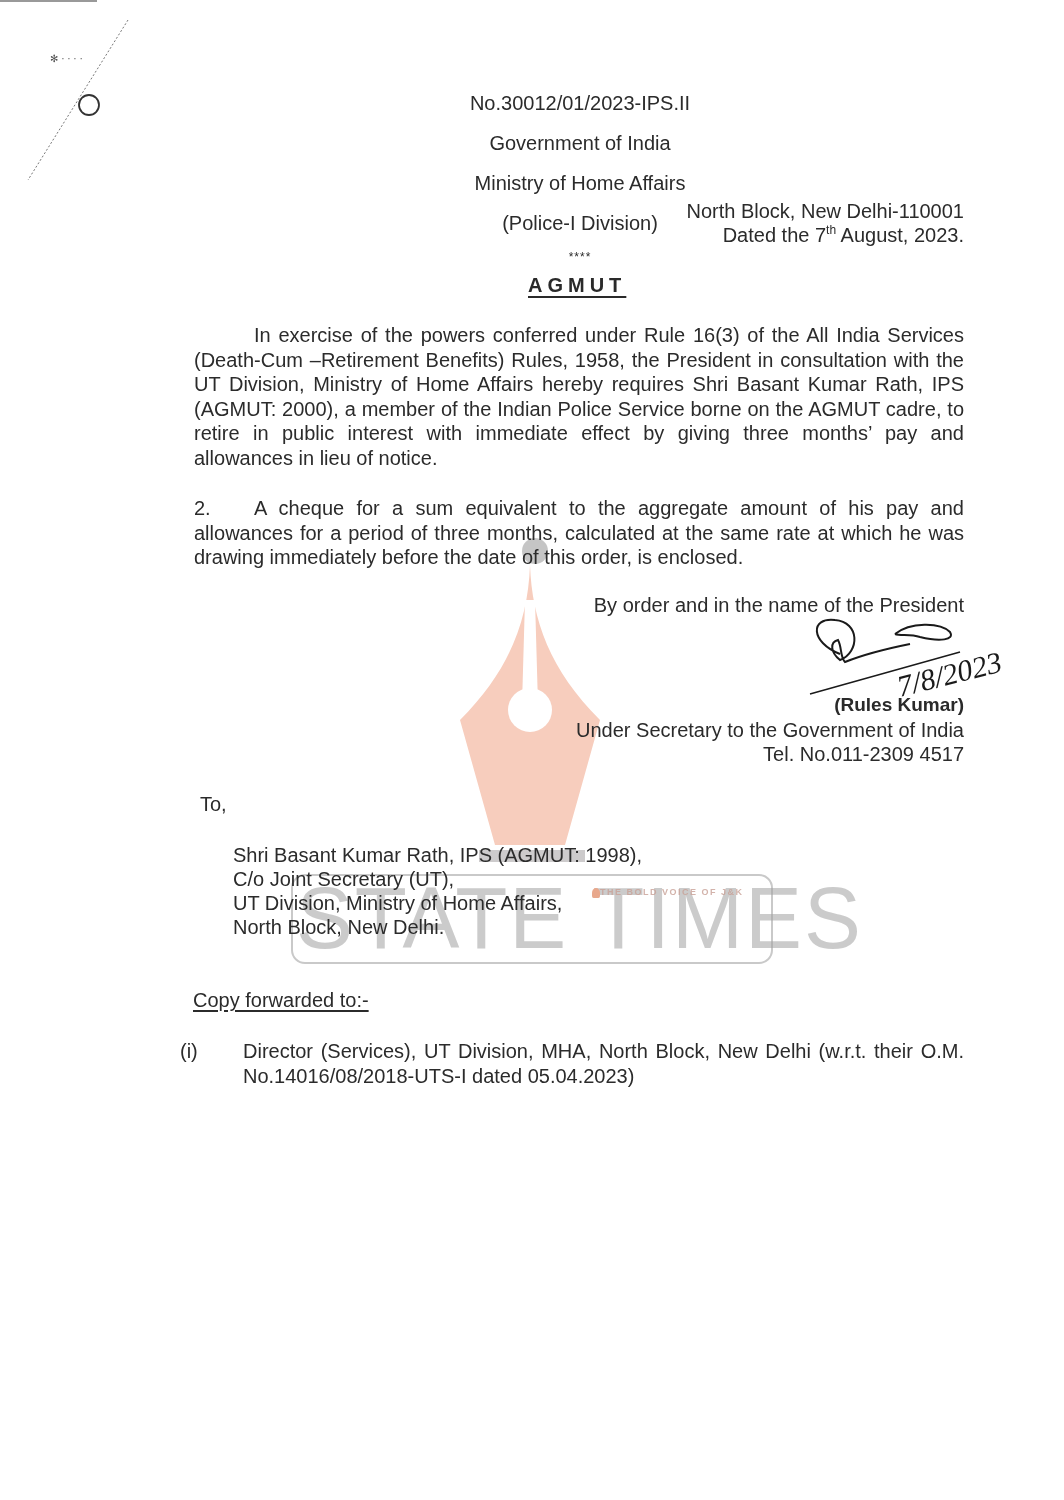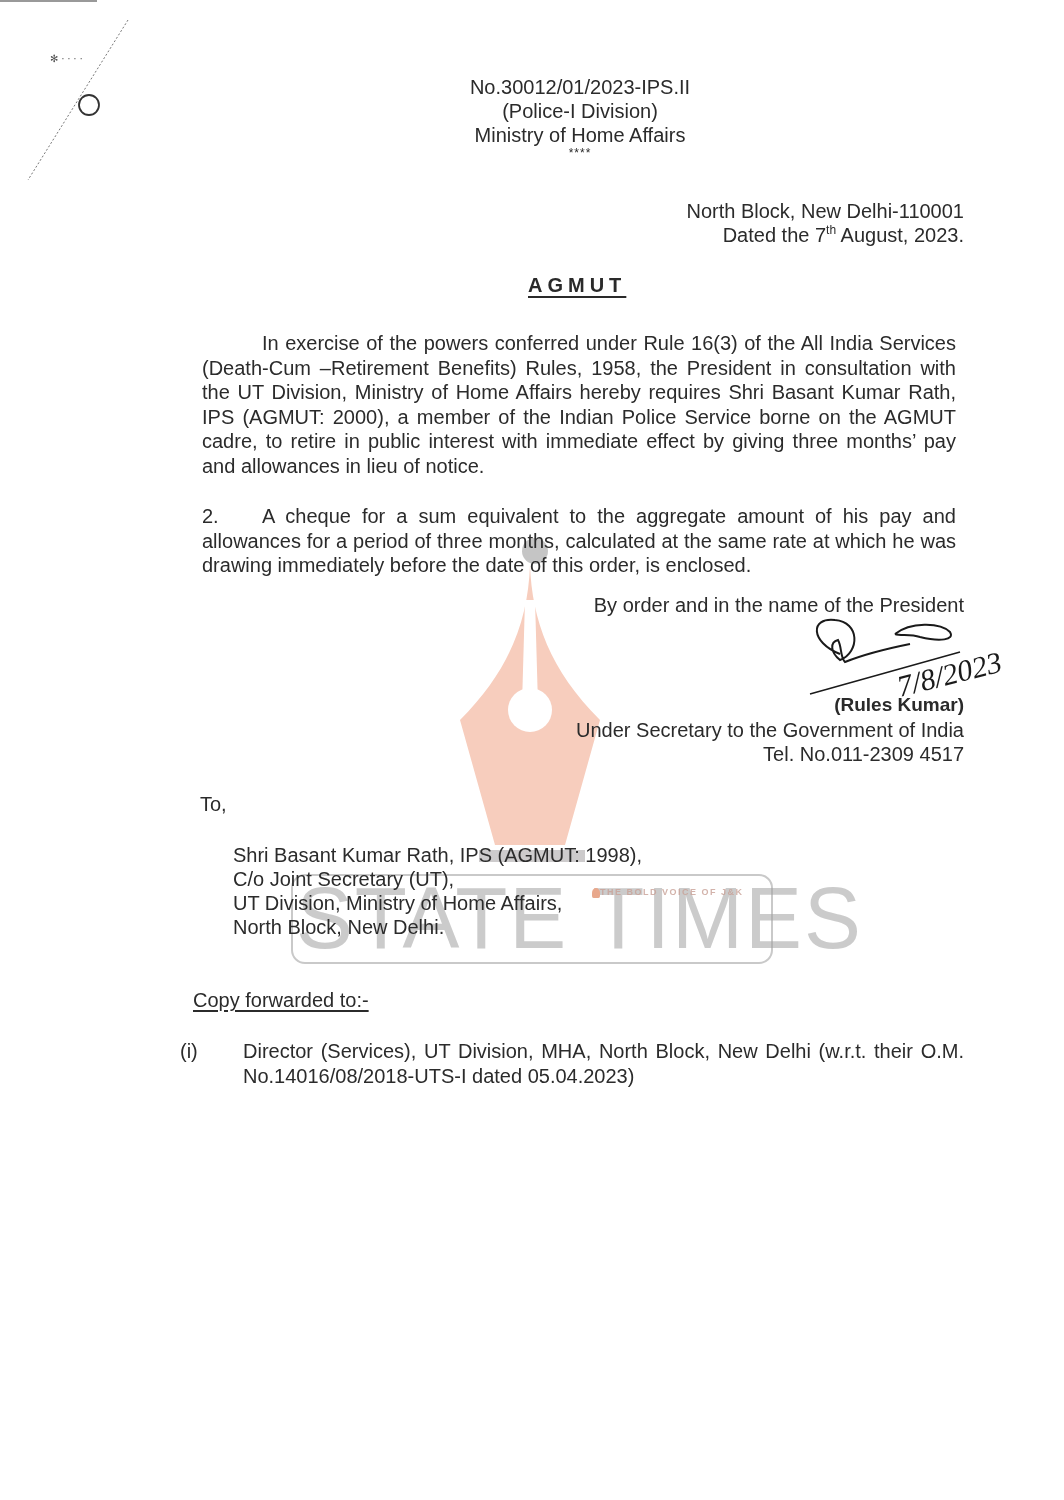--- a/index.html
+++ b/index.html
@@ -6,32 +6,32 @@
   body {
     width: 1064px; height: 1500px; position: relative; overflow: hidden;
     font-family: "Liberation Sans", sans-serif; color: #2a2a2a;
   }
   .abs { position: absolute; }
   .arial { font-family: "Liberation Sans", sans-serif; font-size: 20px; line-height: 24px; color: #2b2b2b; }
   .narrow { font-family: "Liberation Sans", sans-serif; font-size: 20px; line-height: 24.5px; color: #2b2b2b; transform-origin: left top; }
 
   
   .header { left: 440px; top: 75px; width: 280px; text-align: center; }
-  .header div { white-space: nowrap; }
+  .header div { white-space: nowrap; margin-top: 16px; }
   .stars { font-size: 12px; line-height: 12px; letter-spacing: 1px; }
 
   .addr { right: 100px; top: 199px; text-align: right; }
   .addr sup { font-size: 12px; vertical-align: 8px; line-height: 0; }
 
   .order-title { left: 528px; top: 274px; font-weight: bold; font-size: 20px; letter-spacing: 5px; text-decoration: underline; text-decoration-thickness: 2px; text-underline-offset: 4px; }
 
   .para { left: 194px; width: 770px; text-align: justify; }
   .para1 { top: 323px; }
   .para2 { top: 496px; }
-  .para p { margin: 8px; }
+  .para p { margin: 0; }
   .indent { display: inline-block; width: 60px; }
   .byorder { top: 593px; right: 100px; }
   .name { right: 100px; top: 694px; font-weight: bold; font-size: 19px; }
   .desig { right: 100px; top: 718px; }
   .tel { right: 100px; top: 742px; }
 
   .to { left: 200px; top: 792px; }
   .address { left: 233px; top: 843px; }
   .copy { left: 193px; top: 988px; text-decoration: underline; text-underline-offset: 3px; }
   .item-num { left: 180px; top: 1039px; }
@@ -67,22 +67,23 @@
 </svg>
 <div class="abs gray-circle"></div>
 <div class="abs wm-bar1"></div>
 <div class="abs wm-box"></div>
 <div class="abs wm-text">STATE TIMES</div>
 <div class="abs wm-dot"></div>
 <div class="abs wm-tag">THE BOLD VOICE OF J&amp;K</div>
 
 <div class="abs header arial">
   <div>No.30012/01/2023-IPS.II</div>
+  <div>Government of India</div>
+  <div>Ministry of Home Affairs</div>
   <div>(Police-I Division)</div>
-  <div>Ministry of Home Affairs</div>
   <div class="stars">****</div>
 </div>
 
 <div class="abs addr arial">
   <div>North Block, New Delhi-110001</div>
   <div><span>Dated the 7</span><sup>th</sup><span> August, 2023.</span></div>
 </div>
 
 <div class="abs order-title">AGMUT</div>
 

